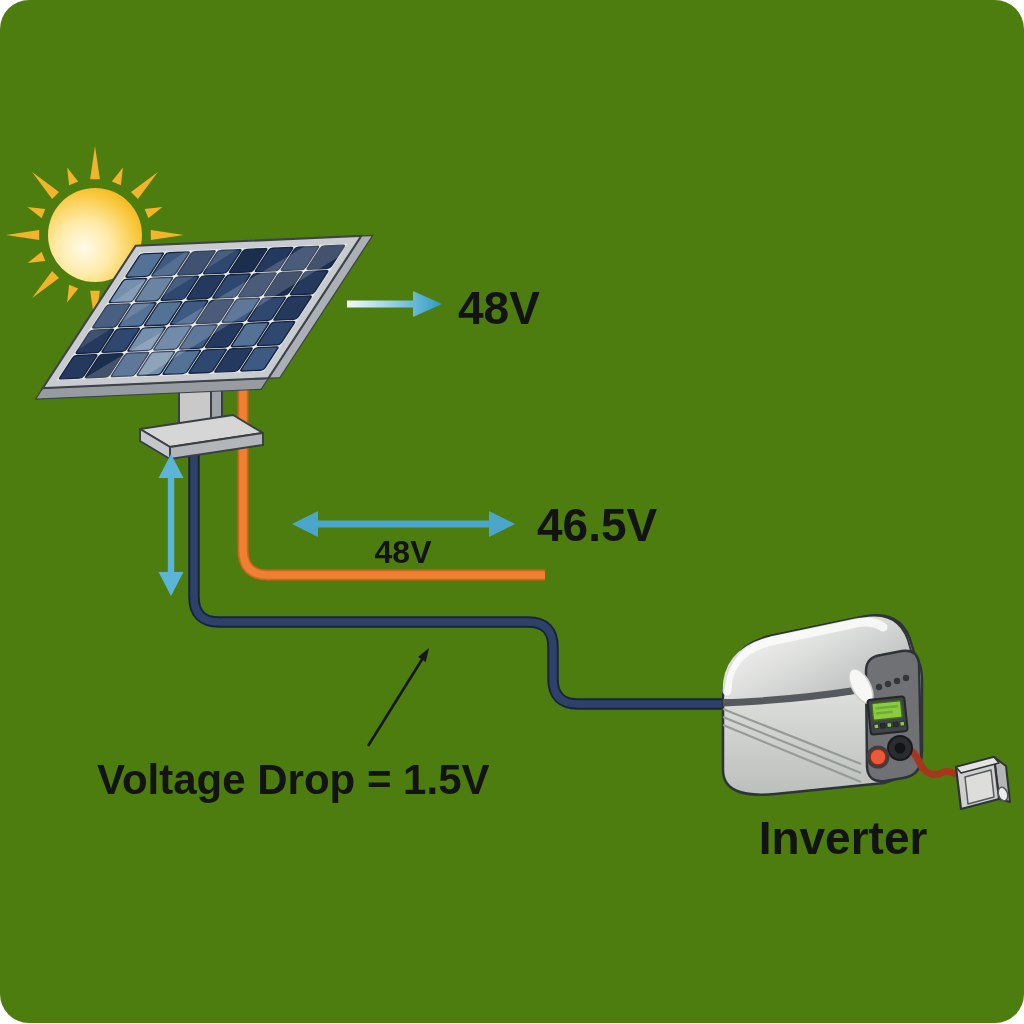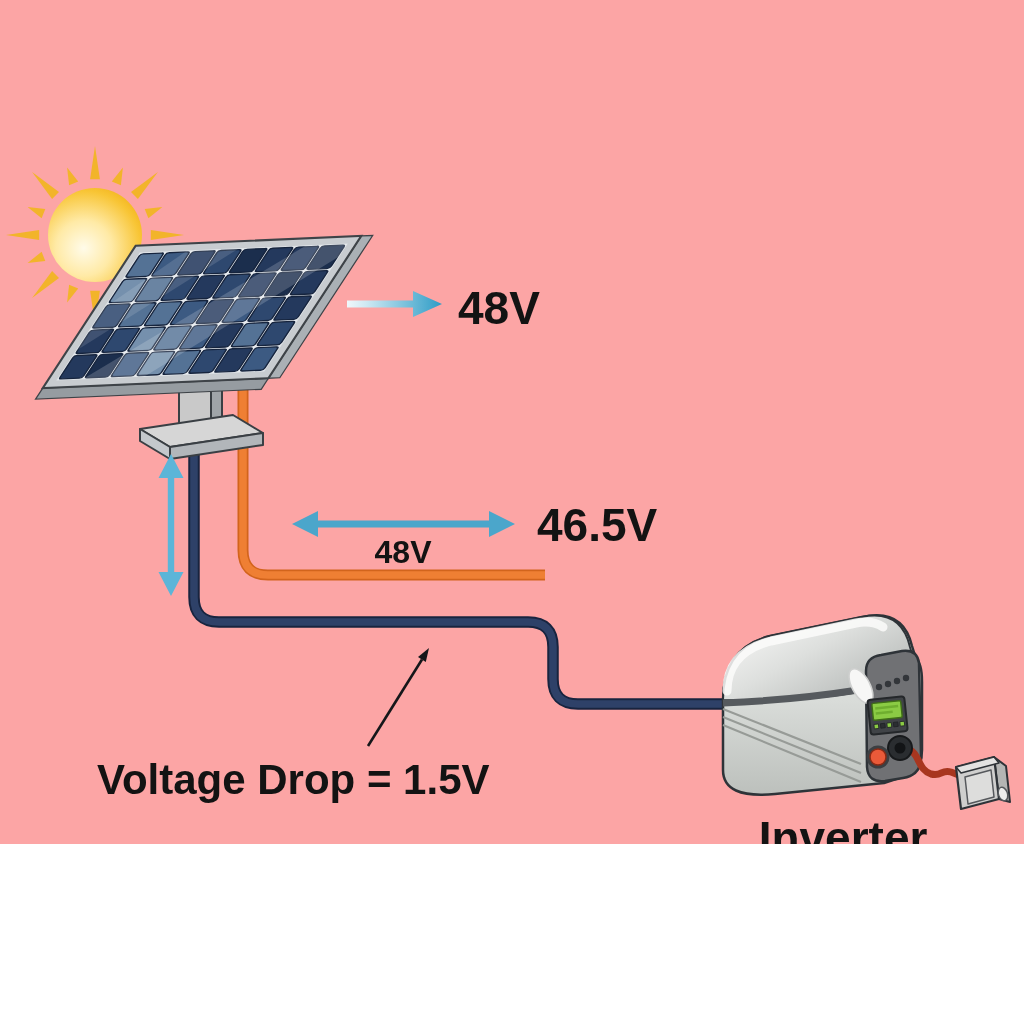--- a/index.html
+++ b/index.html
@@ -1,17 +1,17 @@
 <!DOCTYPE html>
 <html><head>
 <meta charset="utf-8">
 <style>
   html,body{margin:0;padding:0;background:#ffffff;}
-  #stage{position:relative;width:1024px;height:844px;background:#fca5a5;overflow:hidden;
-         font-family:"Liberation Sans",sans-serif;}
+  #stage{position:relative;width:1024px;height:1023px;background:#4d7c0f;overflow:hidden;
+         font-family:"Liberation Sans",sans-serif;border-radius:29px;}
   svg{display:block;}
   .lbl{font-family:"Liberation Sans",sans-serif;font-weight:700;fill:#131313;}
   .lbl-xl{font-size:46px;}
   .lbl-lg{font-size:46px;}
   .lbl-md{font-size:42px;}
   .lbl-sm{font-size:32px;}
 </style>
 </head>
 <body>
 

